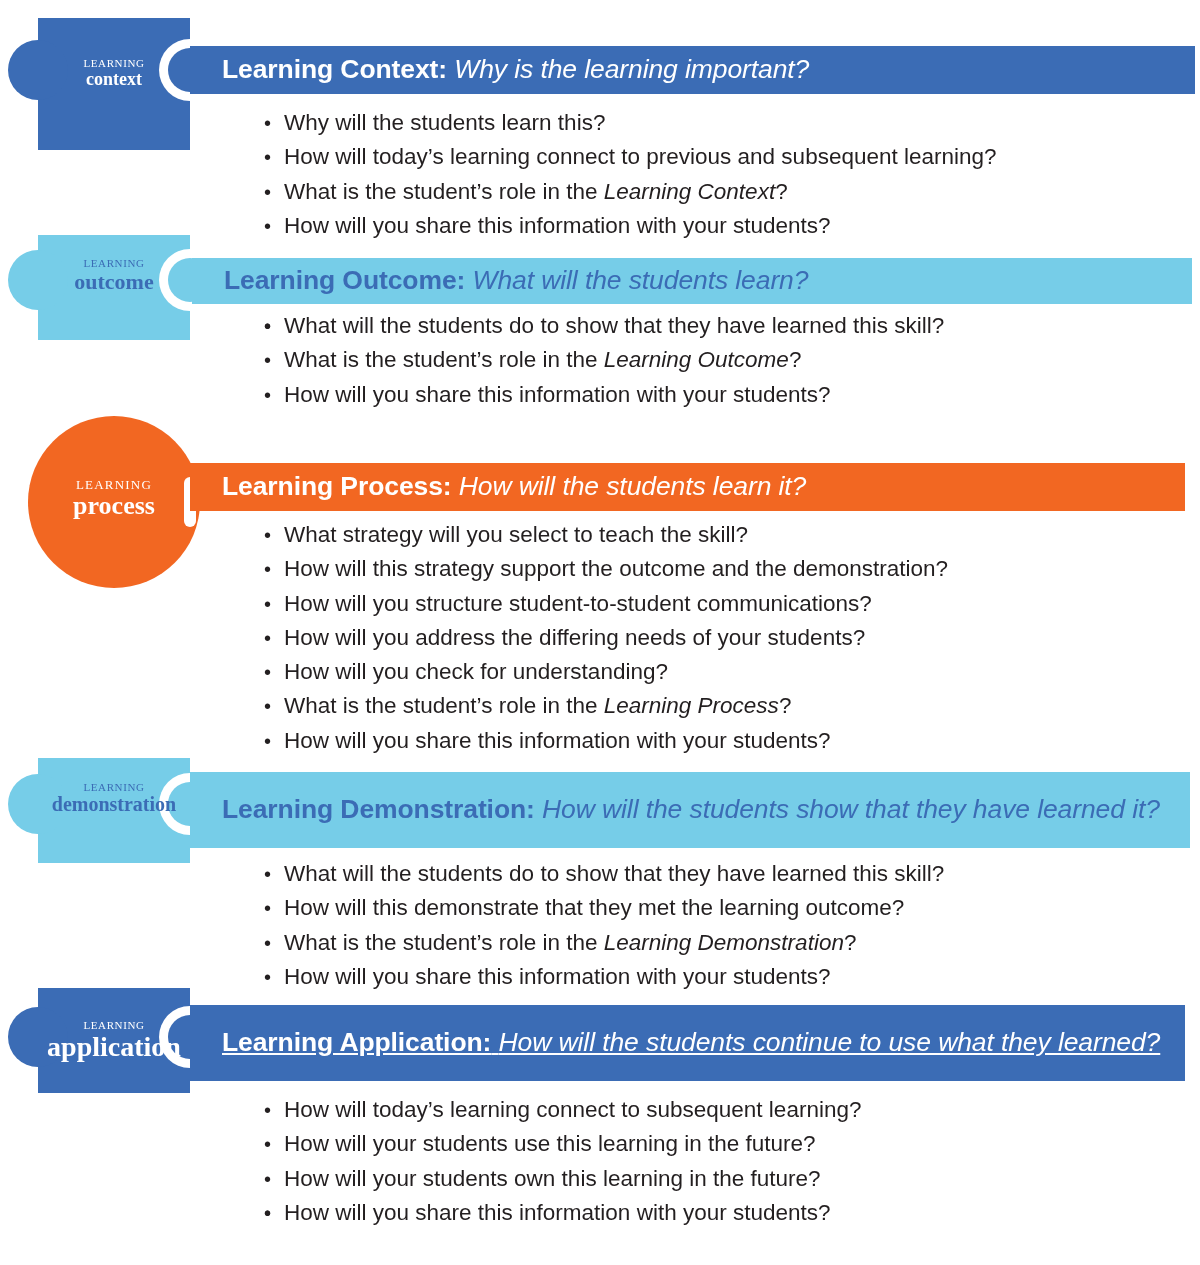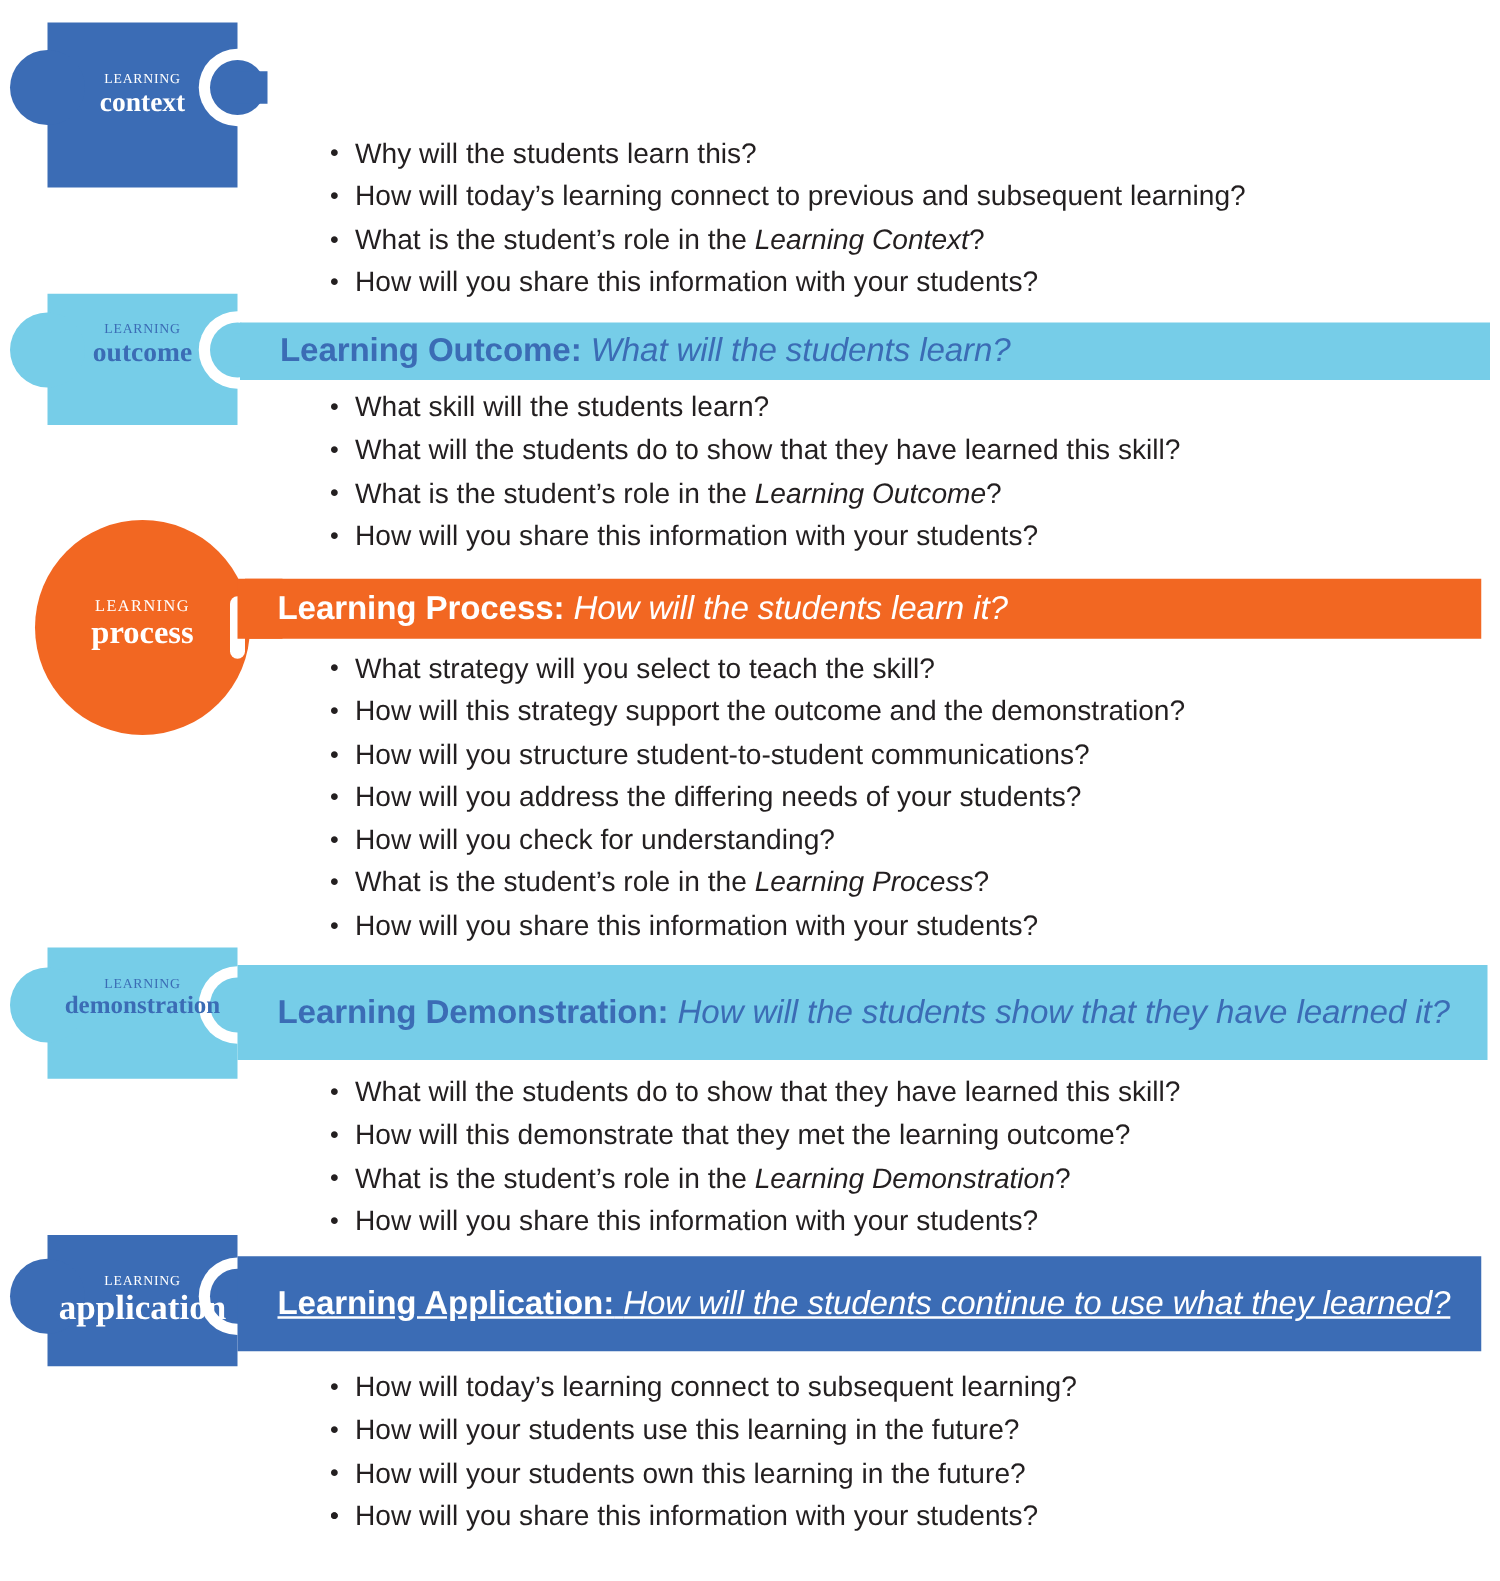--- a/index.html
+++ b/index.html
@@ -118,22 +118,25 @@
 
 <div id="stage">
     <div class="piece" style="left: 0px; top: 18px; height: 132px;">
       <div class="body" style="background: rgb(59, 108, 181);"></div>
       <div class="knob" style="background: rgb(59, 108, 181); top: 22px;"></div>
       <div class="socket-white" style="left: 159px; top: 21px;"></div>
       <div class="socket-fill" style="background: rgb(59, 108, 181); left: 168px; top: 30px;"></div>
       <div class="socket-bridge" style="background: rgb(59, 108, 181); left: 188px; top: 39px;"></div>
       <div class="label" style="top: 40px; color: rgb(255, 255, 255);">
         <span class="small">LEARNING</span>
-        <span class="big" style="font-size: 22px;">context</span>
-      </div>
+        <span class="big" style="font-size: 18px;">context</span>
+      </div>
+    </div>
+    <div class="bar" style="left: 190px; top: 46px; width: 1005px; height: 48px; background: rgb(59, 108, 181);">
+      <div class="htext" style="color: rgb(255, 255, 255);"><b>Learning Context:</b> <i>Why is the learning important?</i></div>
     </div>
     <div class="bullets" style="top: 106px;">
       <div class="li"><span class="dot">•</span><span>Why will the students learn this?</span></div>
       <div class="li"><span class="dot">•</span><span>How will today’s learning connect to previous and subsequent learning?</span></div>
       <div class="li"><span class="dot">•</span><span>What is the student’s role in the <i>Learning Context</i>?</span></div>
       <div class="li"><span class="dot">•</span><span>How will you share this information with your students?</span></div>
     </div>
     <div class="piece" style="left: 0px; top: 235px; height: 105px;">
       <div class="body" style="background: rgb(118, 205, 232);"></div>
       <div class="knob" style="background: rgb(118, 205, 232); top: 15px;"></div>
@@ -142,21 +145,21 @@
       <div class="socket-bridge" style="background: rgb(118, 205, 232); left: 188px; top: 32px;"></div>
       <div class="label" style="top: 23px; color: rgb(59, 108, 181);">
         <span class="small">LEARNING</span>
         <span class="big" style="font-size: 22px;">outcome</span>
       </div>
     </div>
     <div class="bar" style="left: 192px; top: 258px; width: 1000px; height: 46px; background: rgb(118, 205, 232);">
       <div class="htext" style="color: rgb(59, 108, 181);"><b>Learning Outcome:</b> <i>What will the students learn?</i></div>
     </div>
     <div class="bullets" style="top: 309px;">
-      <div class="li"><span class="dot">•</span><span>What skill will the students learn?</span></div>
+      <div class="li"><span class="dot">•</span></div>
       <div class="li"><span class="dot">•</span><span>What will the students do to show that they have learned this skill?</span></div>
       <div class="li"><span class="dot">•</span><span>What is the student’s role in the <i>Learning Outcome</i>?</span></div>
       <div class="li"><span class="dot">•</span><span>How will you share this information with your students?</span></div>
     </div>
     <div class="circle-piece" style="left: 28px; top: 416px; width: 172px; height: 172px;">
       <div class="disc"></div>
       <div class="gap" style="left: 156px; top: 61px;"></div>
       <div class="label" style="top: 62px;">
         <span class="small">LEARNING</span>
         <span class="big">process</span>

